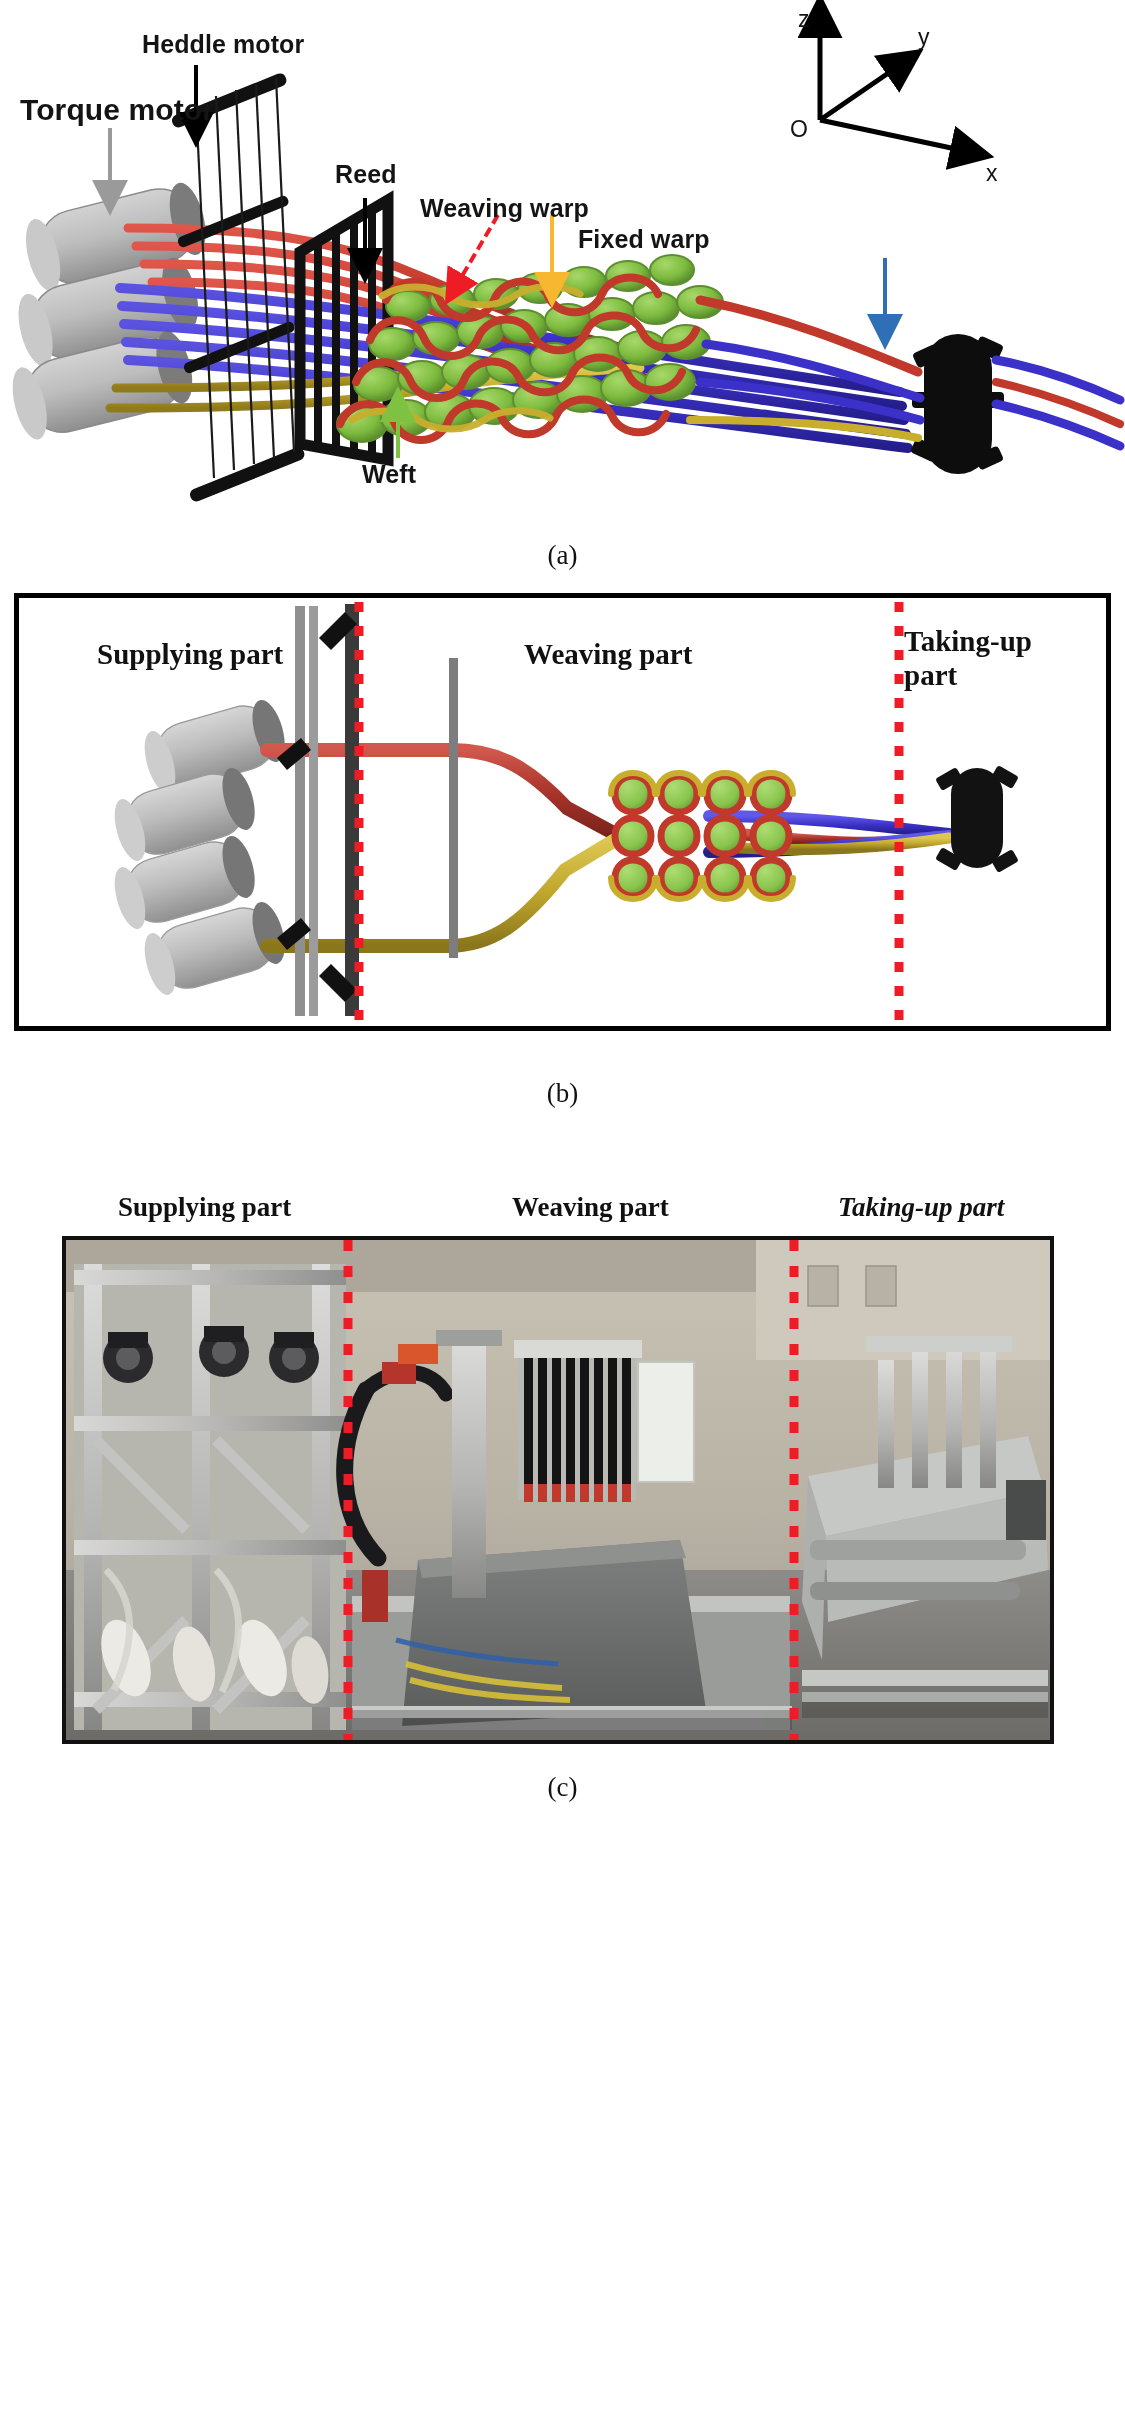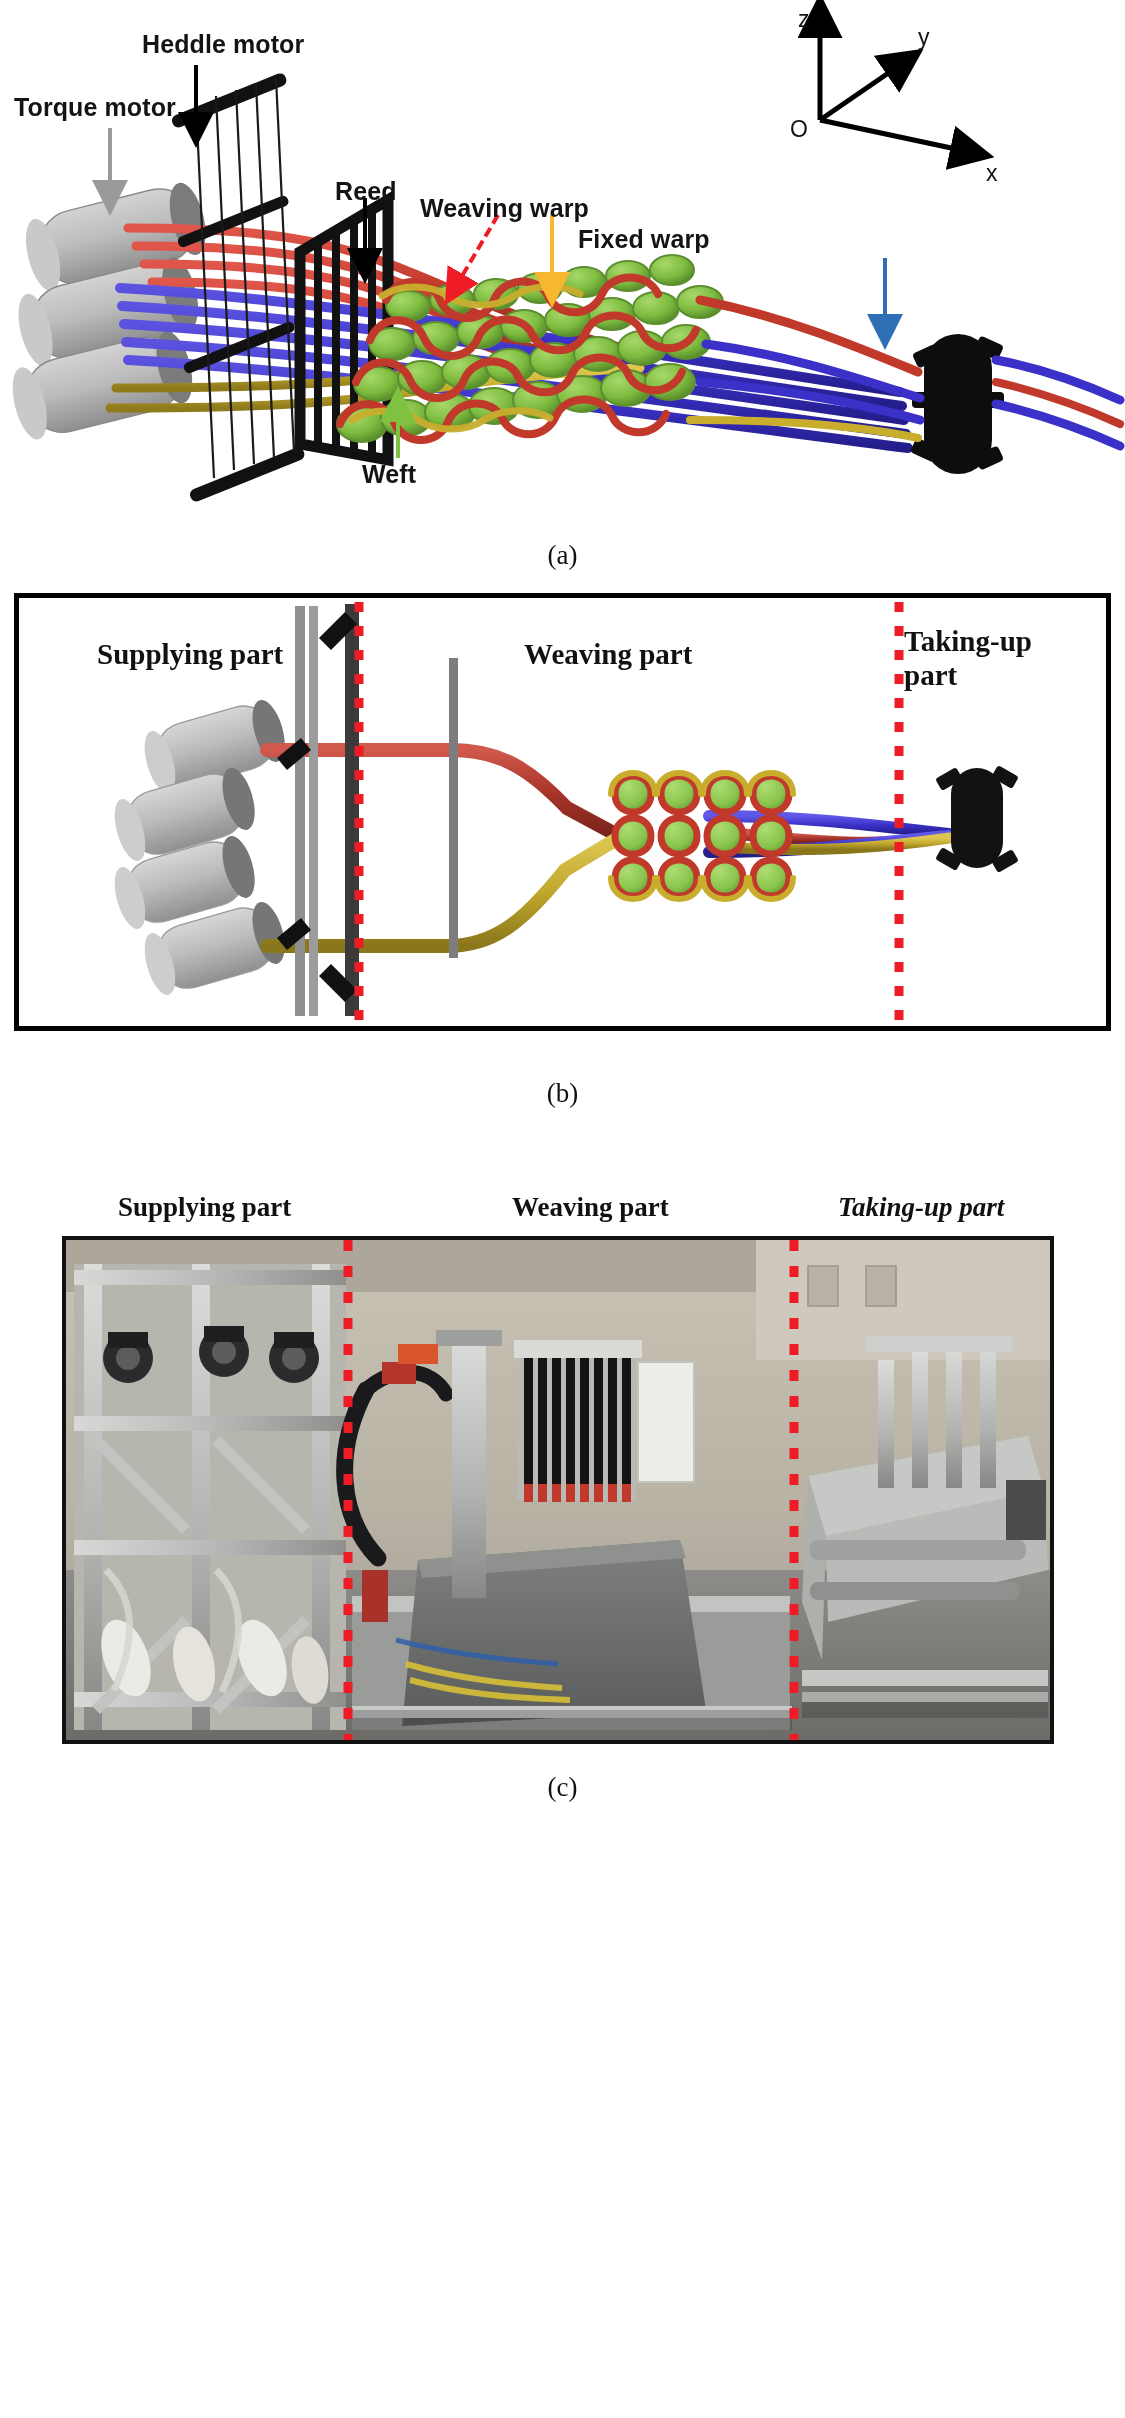--- a/index.html
+++ b/index.html
@@ -293,25 +293,25 @@
         <line x1="110" y1="128" x2="110" y2="196" stroke="#9a9a9a" marker-end="url(#ah-grey)"></line>
         <line x1="196" y1="65" x2="196" y2="128" stroke="#000" marker-end="url(#ah-black)"></line>
         <line x1="365" y1="198" x2="365" y2="264" stroke="#000" marker-end="url(#ah-black)"></line>
         <line x1="498" y1="215" x2="455" y2="288" stroke="#ef1c25" stroke-dasharray="10 5" marker-end="url(#ah-red)"></line>
         <line x1="552" y1="215" x2="552" y2="288" stroke="#f7b731" marker-end="url(#ah-yellow)"></line>
         <line x1="885" y1="258" x2="885" y2="330" stroke="#2f6fb5" marker-end="url(#ah-blue)"></line>
         <line x1="398" y1="458" x2="398" y2="406" stroke="#7fc241" marker-end="url(#ah-green)"></line>
       </g>
     </svg>
 
-    <div class="lbl-sans" style="left:14px; top:93px; font-size:25px;">Torque motor</div>
+    <div class="lbl-sans" style="left:20px; top:93px; font-size:30px;">Torque motor</div>
 
     <div class="lbl-sans" style="left:142px; top:30px; font-size:25px;">Heddle motor</div>
 
-    <div class="lbl-sans" style="left:335px; top:177px; font-size:25px;">Reed</div>
+    <div class="lbl-sans" style="left:335px; top:160px; font-size:25px;">Reed</div>
 
     <div class="lbl-sans" style="left:420px; top:182px; font-size:25px;margin-top:12px;">Weaving warp</div>
 
     <div class="lbl-sans" style="left:578px; top:225px; font-size:25px;">Fixed warp</div>
 
     <div class="lbl-sans" style="left:362px; top:460px; font-size:25px;">Weft</div>
 
     <div class="lbl-sans" style="left:798px; top:6px; font-size:23px; font-weight:normal;">z</div>
     <div class="lbl-sans" style="left:918px; top:24px; font-size:23px; font-weight:normal;">y</div>
     <div class="lbl-sans" style="left:986px; top:160px; font-size:23px; font-weight:normal;">x</div>

